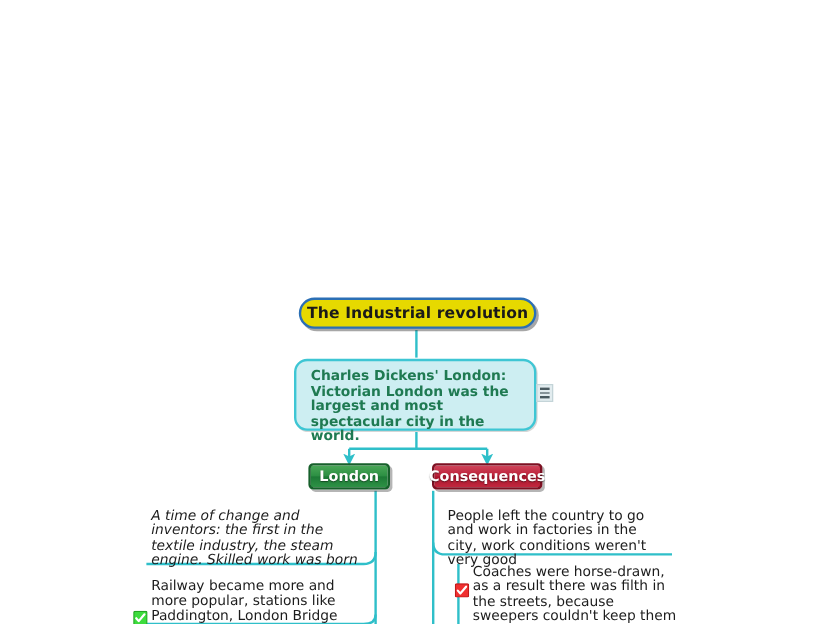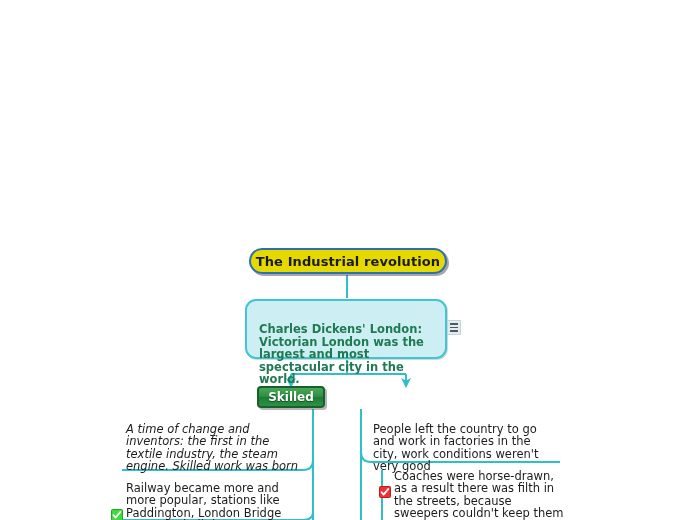--- a/index.html
+++ b/index.html
@@ -57,21 +57,21 @@
     position: absolute;
     left: 245px;
     top: 299px;
     width: 202px;
     height: 60px;
     box-sizing: border-box;
     background: #cdeef2;
     border: 2px solid #3ec6d4;
     border-radius: 11px;
     box-shadow: 1px 1px 0 rgba(120,120,120,0.30);
-    padding: 22px 9px 0 12px;
+    padding: 6px 9px 0 12px;
   }
   .node-dickens .label {
     font-size: 11.5px;
     line-height: 12.6px;
     font-weight: bold;
     color: #1f7a52;
     display: block;
   }
 
   
@@ -204,23 +204,26 @@
     <span class="label">Charles Dickens' London: Victorian London was the largest and most spectacular city in the world.</span>
   </div>
 
   <div class="note-icon">
     <i></i>
     <i></i>
     <i></i>
   </div>
 
   <div class="node-branch node-changes">
-    <span class="label">Skilled</span>
-  </div>
-
+    <span class="label">London</span>
+  </div>
+
+  <div class="node-branch node-consequences">
+    <span class="label">Consequences</span>
+  </div>
 
   <div class="leaf leaf-changes-1">
     <span class="label">A time of change and inventors: the first in the textile industry, the steam engine. Skilled work was born</span>
   </div>
 
   <div class="leaf leaf-changes-2">
     <span class="label">Railway became more and more popular, stations like Paddington, London Bridge etc. were built but</span>
   </div>
 
   <div class="checkbox cb-green">

